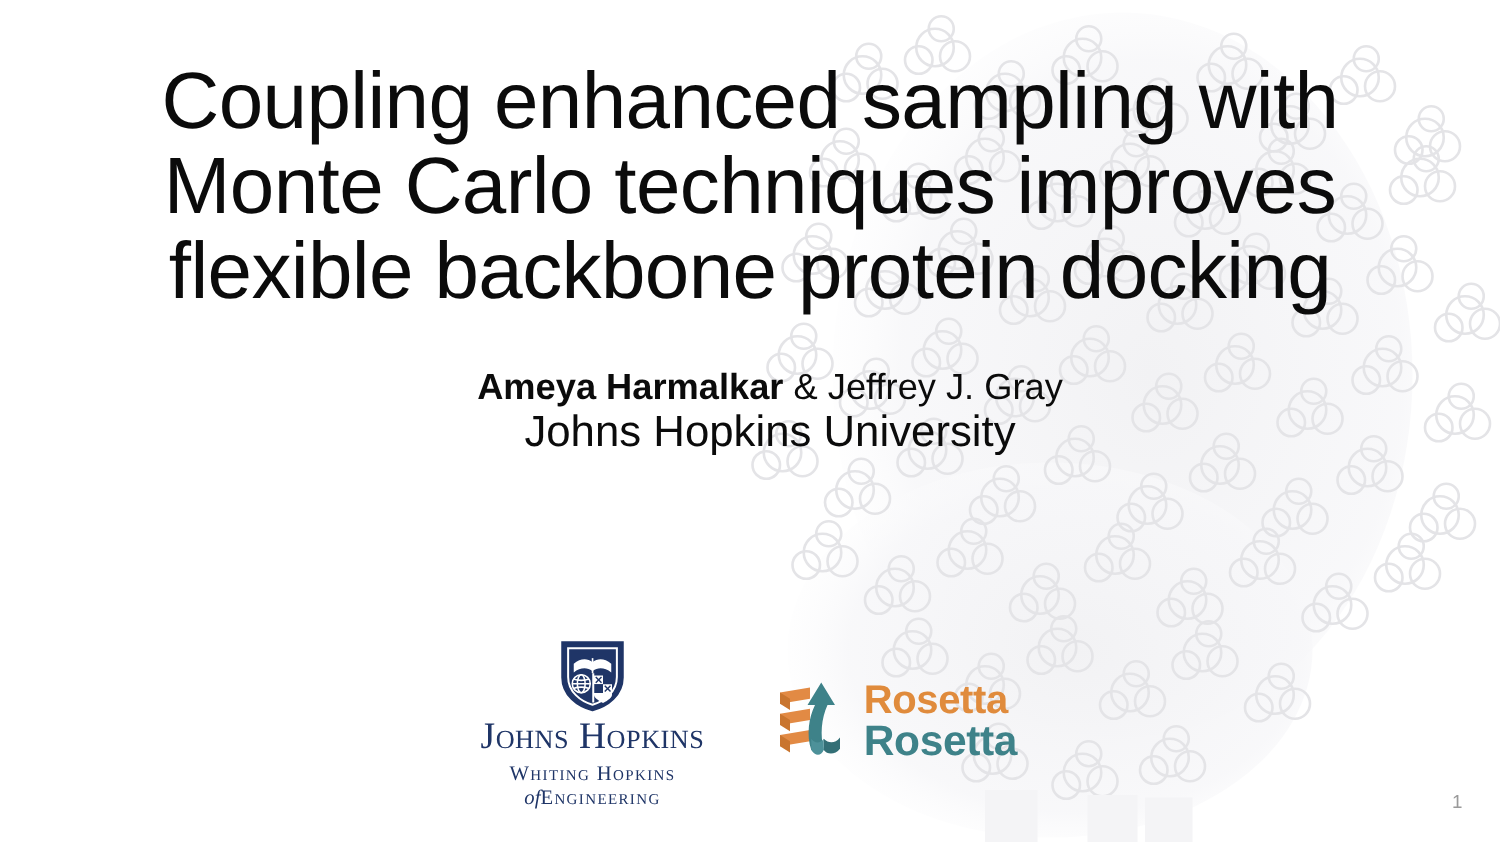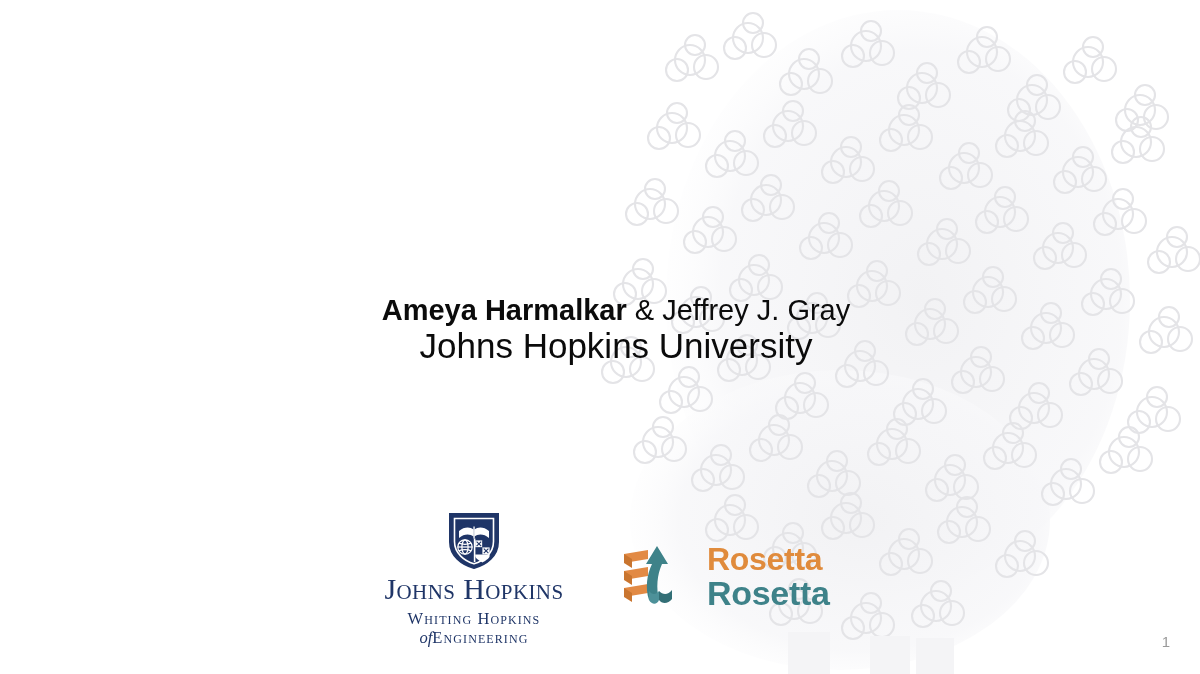--- a/index.html
+++ b/index.html
@@ -130,21 +130,21 @@
     text-align: center;
   }
 
   
   .rc-logo {
     position: absolute;
     left: 618px;
     top: 30px;
     display: flex;
     align-items: center;
-    gap: 27px;
+    gap: 11px;
   }
   .rc-mark { display: block; }
   .rc-text { line-height: 1; }
   .rc-word-rosetta {
     display: block;
     font-size: 32px;
     line-height: 32px;
     font-weight: 700;
     color: #e08b3c;
     letter-spacing: -0.3px;
@@ -402,20 +402,25 @@
       </g>
 
       <g fill="#f4f4f6">
         <rect x="208" y="632" width="42" height="42"></rect>
         <rect x="290" y="636" width="40" height="38"></rect>
         <rect x="336" y="638" width="38" height="36"></rect>
       </g>
     </svg>
   </div>
 
+  <div class="title-block">
+    <div class="title-line">Coupling enhanced sampling with</div>
+    <div class="title-line">Monte Carlo techniques improves</div>
+    <div class="title-line">flexible backbone protein docking</div>
+  </div>
 
   <div class="authors-block">
     <div class="author-line"><span class="author-bold">Ameya Harmalkar</span><span> &amp; </span><span>Jeffrey J. Gray</span></div>
     <div class="affil-line">Johns Hopkins University</div>
   </div>
 
   <div class="logo-row">
 
     <div class="jhu-logo">
       <svg class="jhu-shield" width="52" height="58" viewBox="0 0 52 58" aria-hidden="true">

